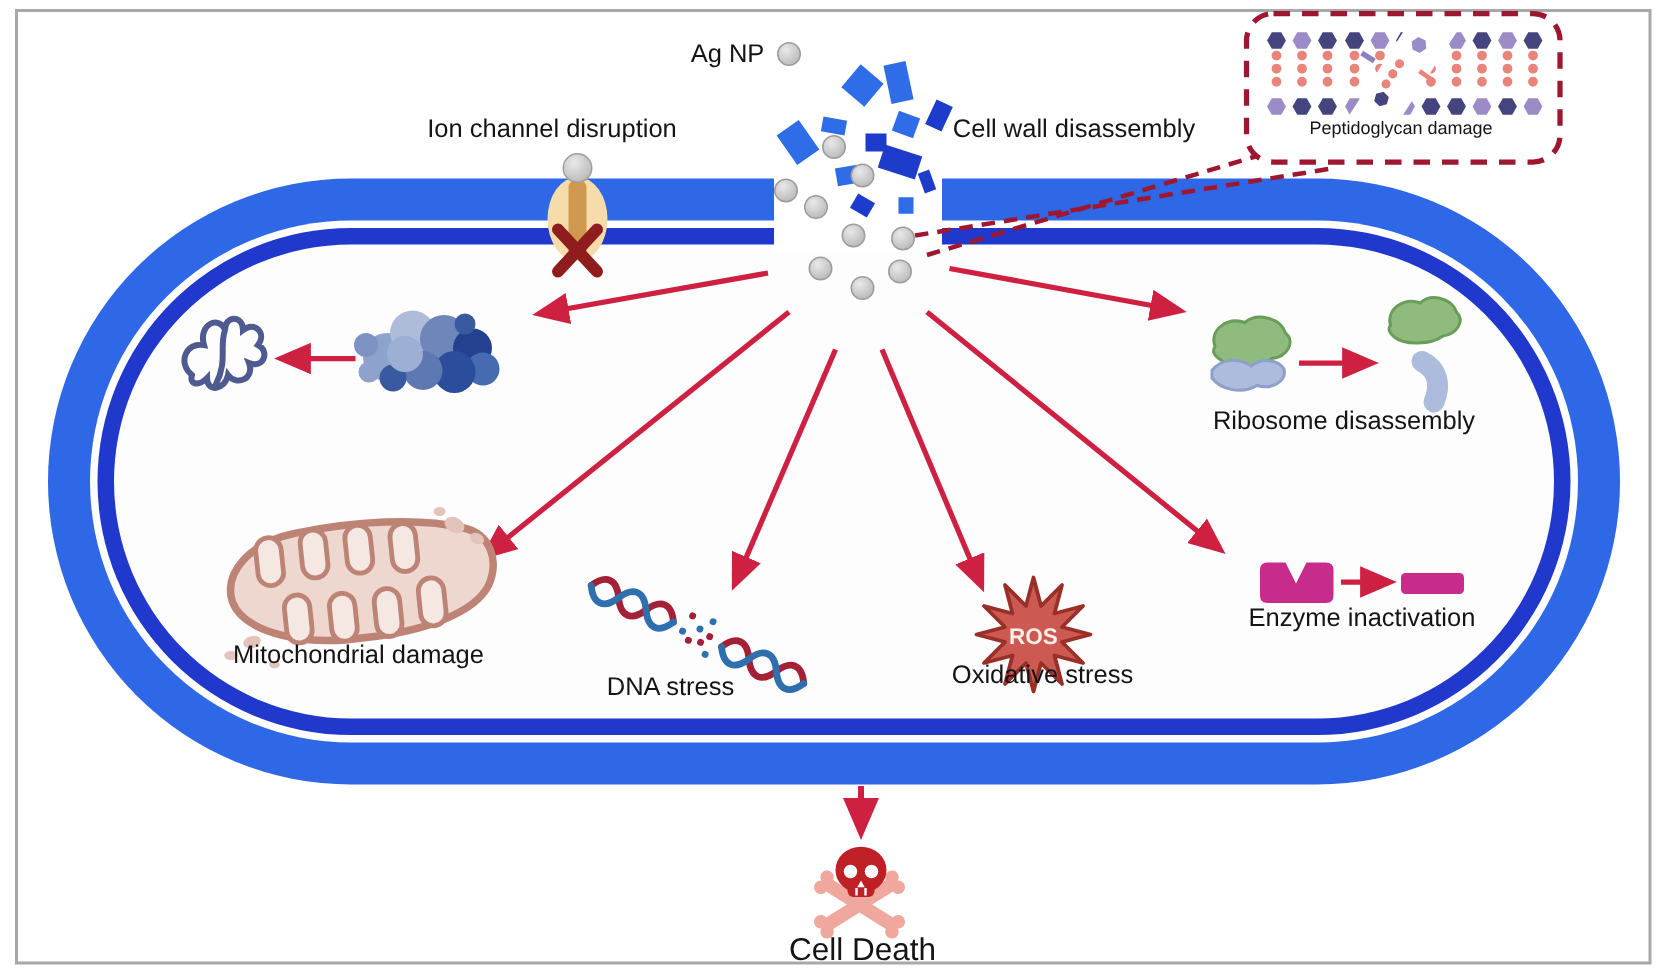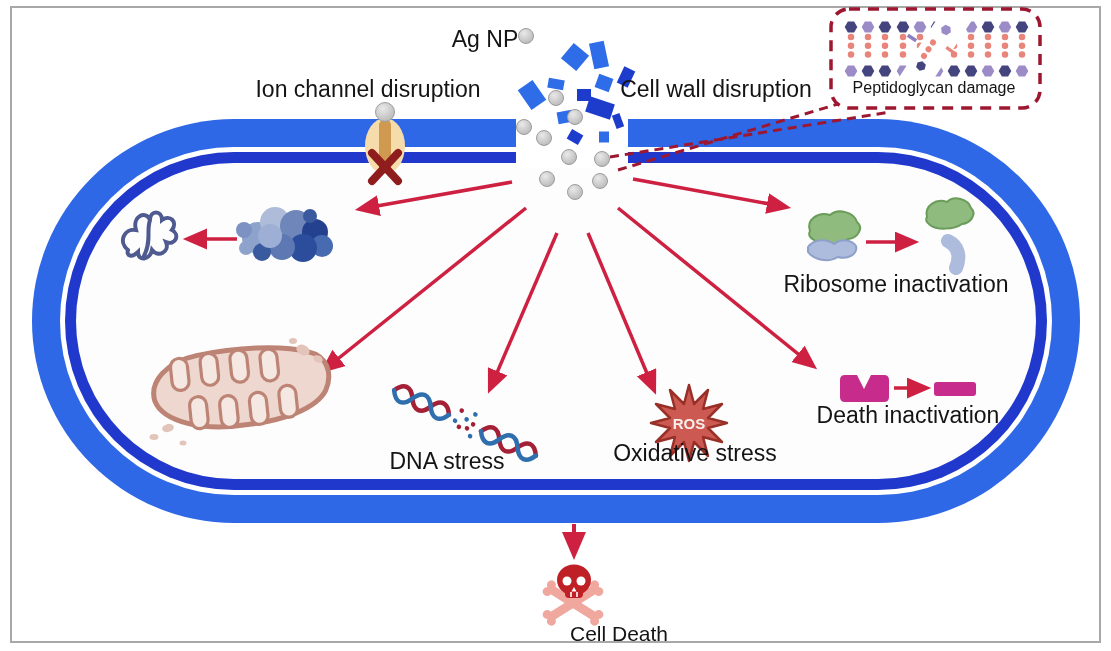--- a/index.html
+++ b/index.html
@@ -1,22 +1,22 @@
 <!DOCTYPE html>
 <html><head>
 <meta charset="utf-8">
 <style>
   html,body{margin:0;padding:0;background:#fff;}
   #canvas{position:relative;width:1111px;height:651px;background:#ffffff;overflow:hidden;
           font-family:"Liberation Sans",sans-serif;}
   .frame{position:absolute;left:10px;top:6px;right:10px;bottom:8px;border:2px solid #a8a8a8;}
   svg.layer{position:absolute;left:0;top:0;}
-  .lbl{position:absolute;transform:translateX(-50%);font-size:23px;line-height:1.15;
+  .lbl{position:absolute;transform:translateX(-50%);font-size:17px;line-height:1.15;
        color:#141414;white-space:nowrap;z-index:5;}
-  .lbl.small{font-size:16px;}
+  .lbl.small{font-size:12px;}
   .lbl.big{font-size:21px;}
 </style>
 </head>
 <body>
 
 <div id="canvas">
   <div class="frame"></div>
 
   <svg class="layer" width="1111" height="651" viewBox="0 0 1111 651">
     <defs>
@@ -260,20 +260,21 @@
         <g stroke="#ffffff" stroke-width="1.6">
             <line x1="571" y1="592" x2="571" y2="597"></line>
           <line x1="577" y1="592" x2="577" y2="597"></line>
           </g>
       </g>
     </g>
   </svg>
 
   <div class="lbl" style="left:485px;top:26px;">Ag NP</div>
   <div class="lbl" style="left:368px;top:76px;">Ion channel disruption</div>
-  <div class="lbl" style="left:716px;top:76px;">Cell wall disruption</div>
+  <div class="lbl" style="left:716px;top:76px;">Cell wall disassembly</div>
   <div class="lbl small" style="left:934px;top:79px;">Peptidoglycan damage</div>
-  <div class="lbl" style="left:896px;top:271px;">Ribosome inactivation</div>
+  <div class="lbl" style="left:896px;top:271px;">Ribosome disassembly</div>
+  <div class="lbl" style="left:239px;top:427px;">Mitochondrial damage</div>
   <div class="lbl" style="left:447px;top:448px;">DNA stress</div>
   <div class="lbl" style="left:695px;top:440px;">Oxidative stress</div>
-  <div class="lbl" style="left:908px;top:402px;">Death inactivation</div>
-  <div class="lbl big" style="left:575px;top:622px;margin-left:44px;">Cell Death</div>
+  <div class="lbl" style="left:908px;top:402px;">Enzyme inactivation</div>
+  <div class="lbl big" style="left:575px;top:622px;">Cell Death</div>
 </div>
 
 </body></html>

